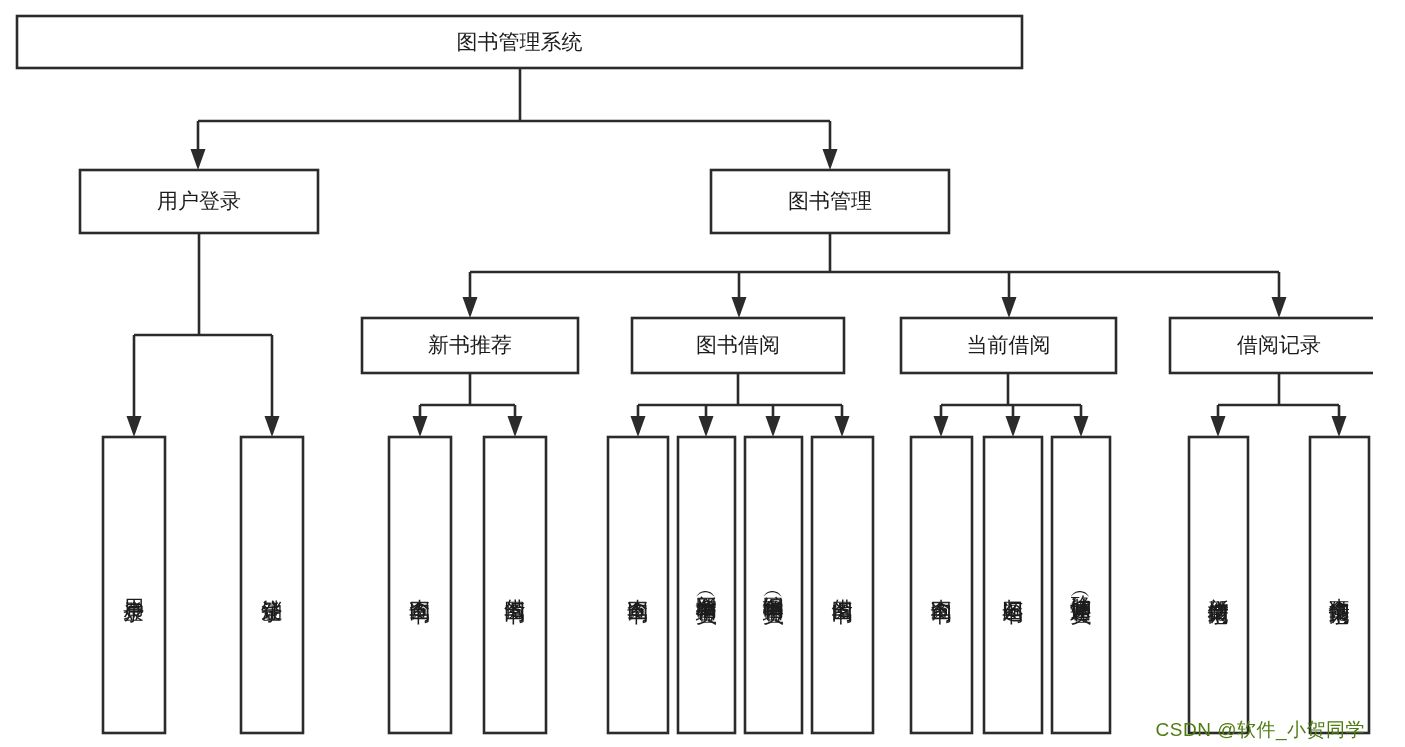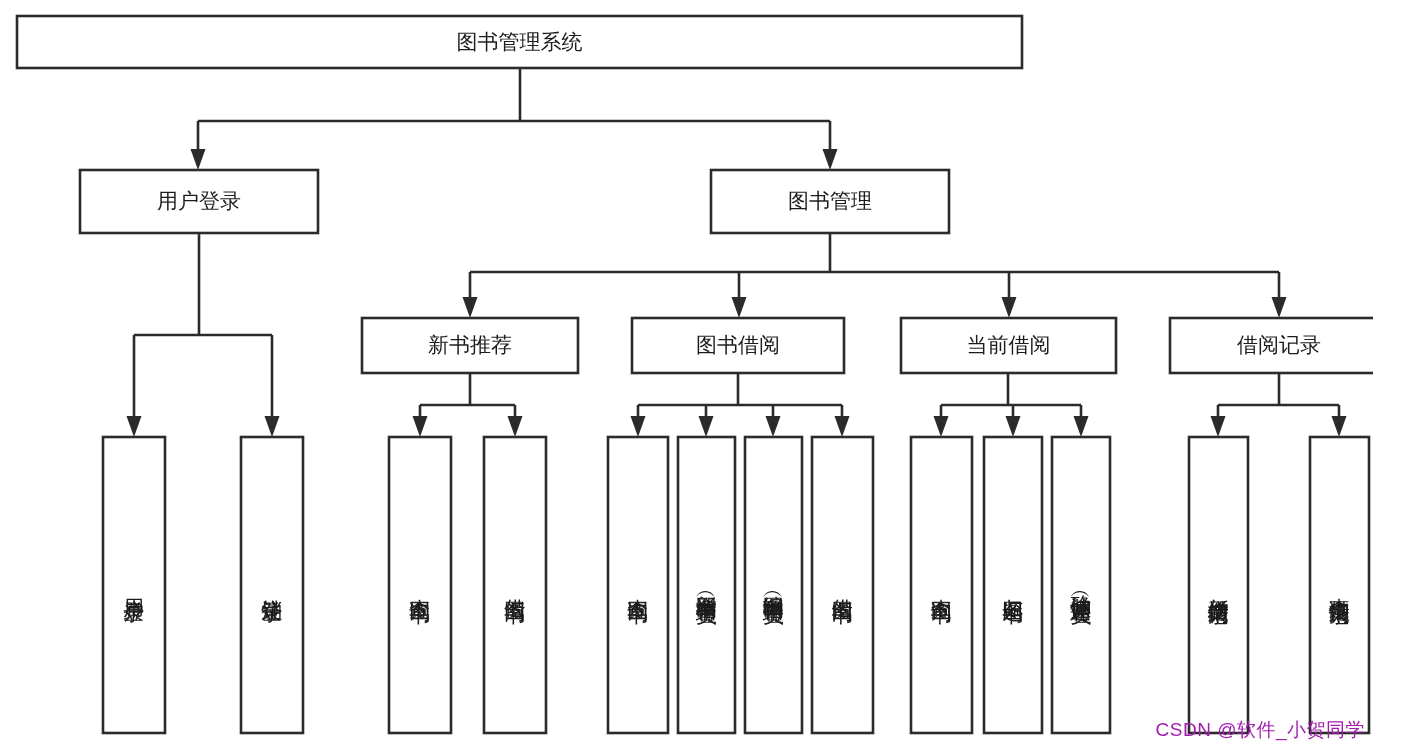--- a/index.html
+++ b/index.html
@@ -61,21 +61,21 @@
     align-items: center;
     justify-content: center;
     pointer-events: none;
   }
   #watermark {
     position: absolute;
     right: 8px;
     bottom: 4px;
     font-family: "Liberation Sans", "DejaVu Sans", sans-serif;
     font-size: 19px;
-    color: #a21caf;
+    color: #4d7c0f;
     white-space: nowrap;
     letter-spacing: 0.5px;
   }
 </style>
 </head>
 <body>
 
 <div id="stage">
 
   <svg id="diagram-svg" viewBox="0 0 1405 747">

